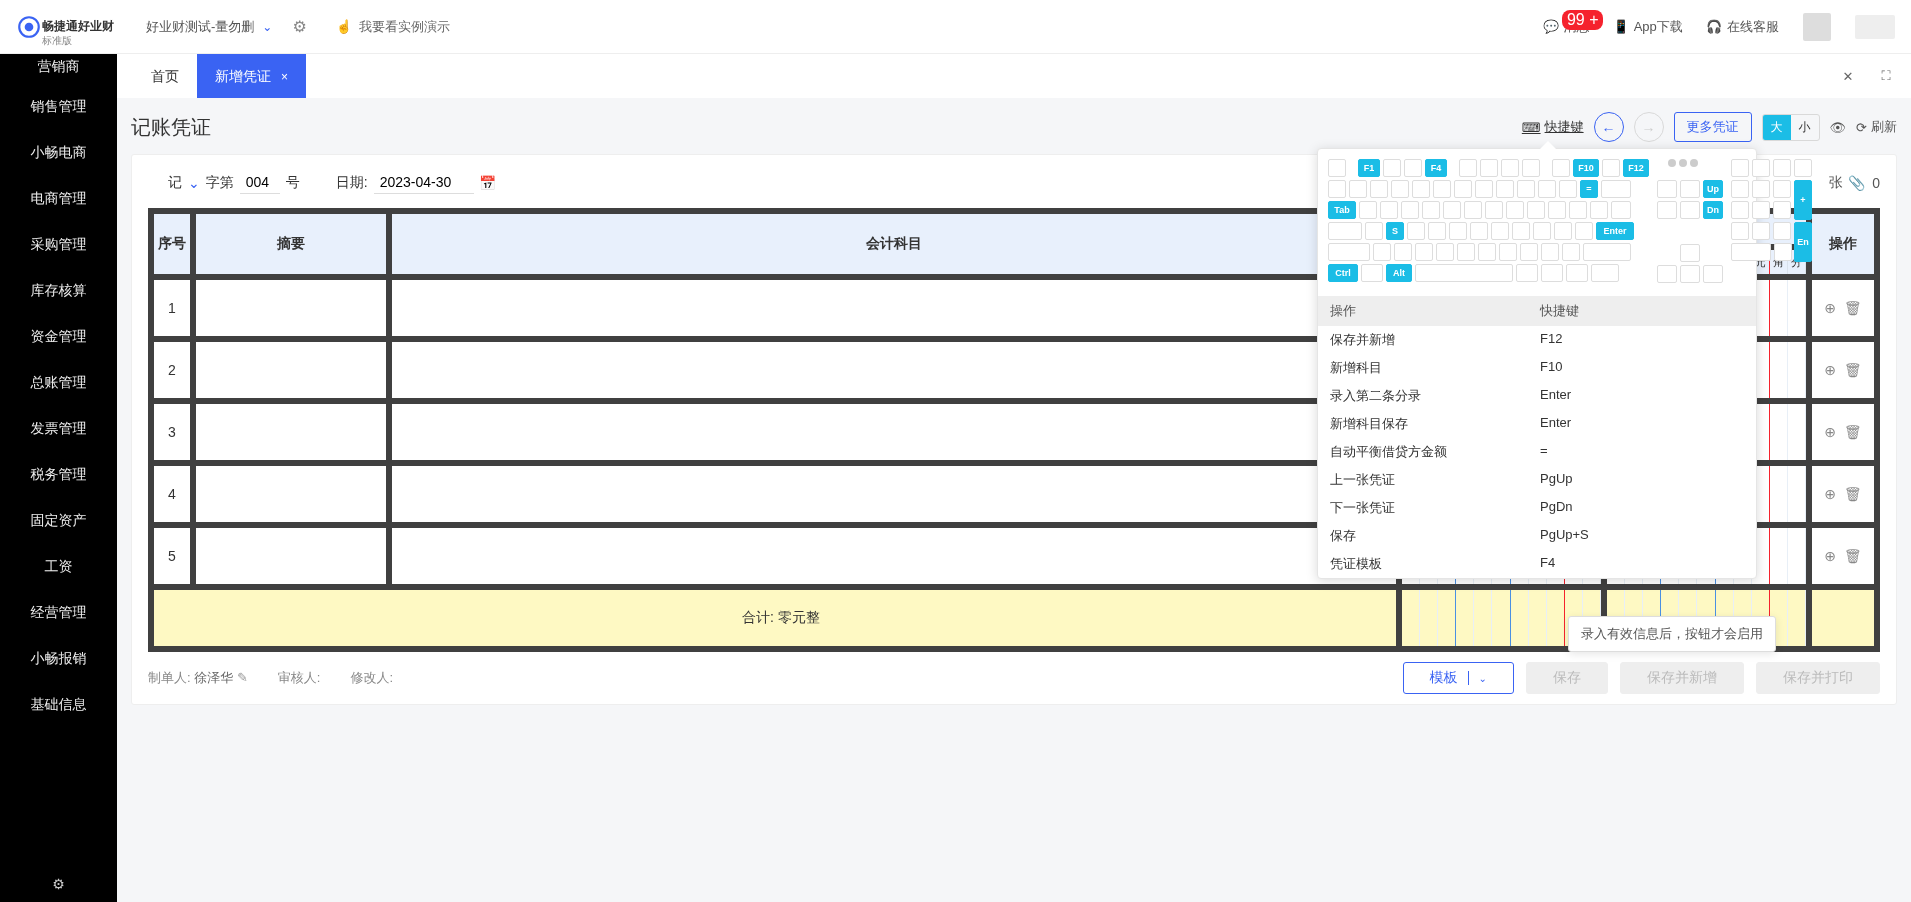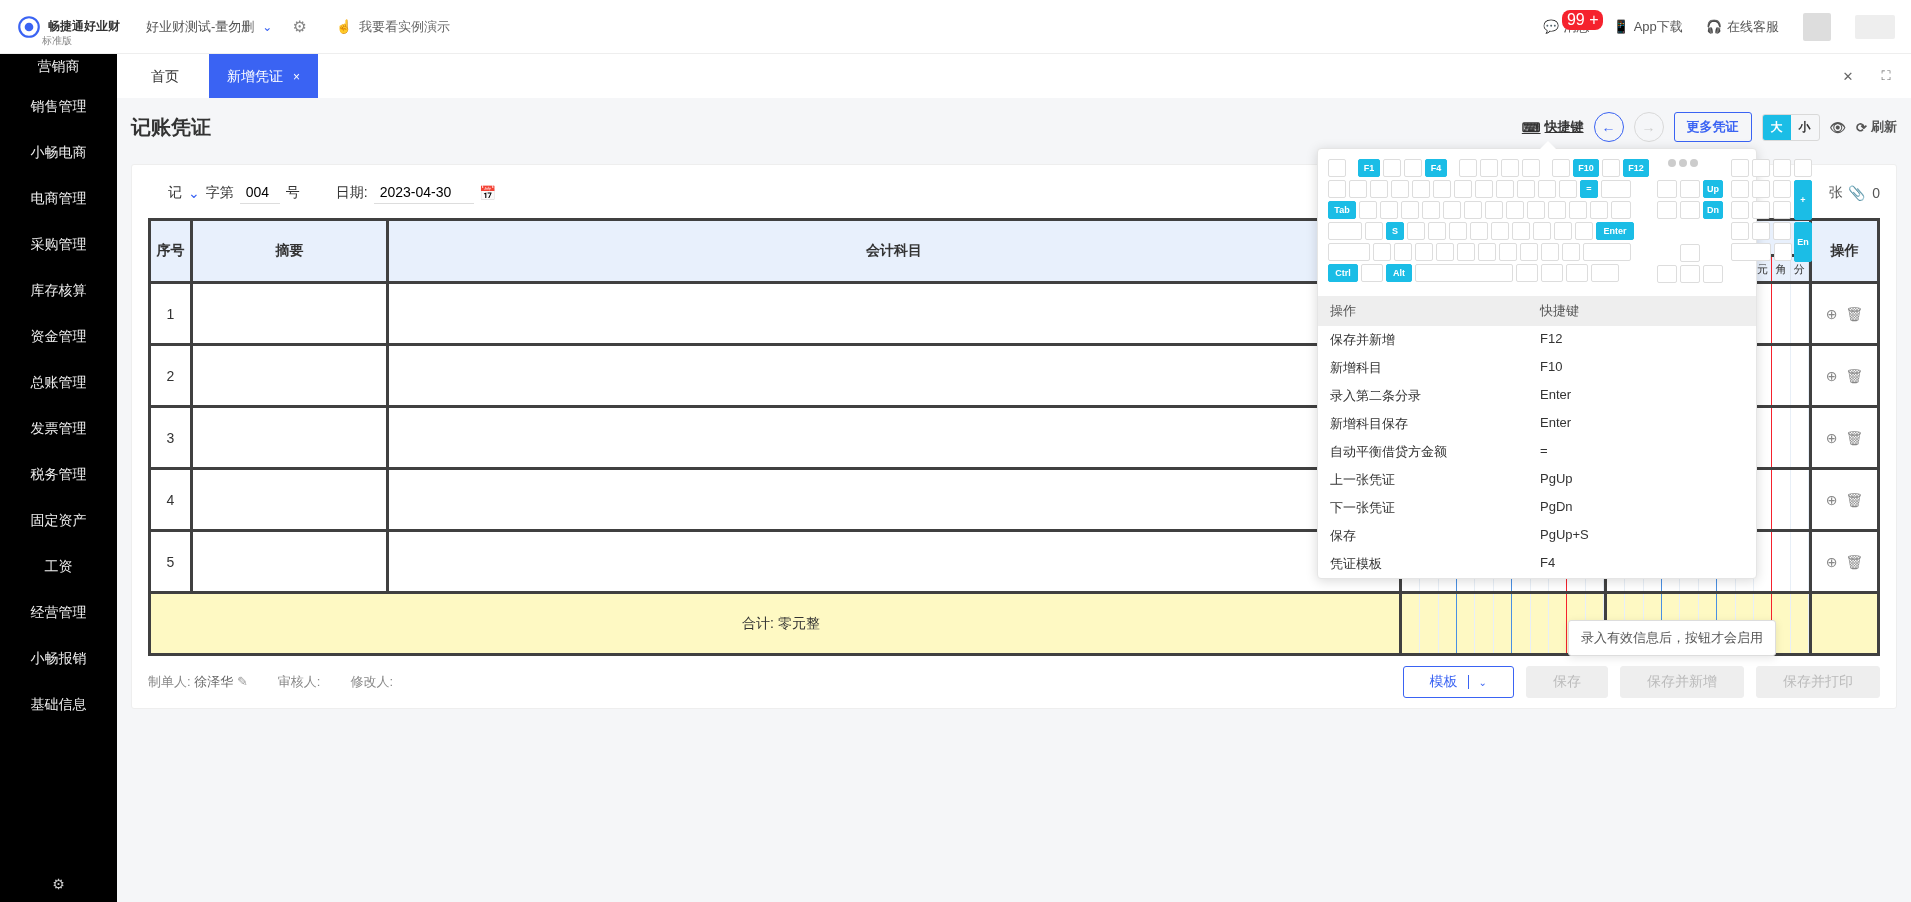--- a/index.html
+++ b/index.html
@@ -1,20 +1,20 @@
 <!DOCTYPE html>
 <html><head>
 <meta charset="utf-8">
 <style>
 * { box-sizing: border-box; margin: 0; padding: 0; }
 body { font-family: "Microsoft YaHei", Arial, sans-serif; font-size: 13px; color: #333; background: #fff; overflow: hidden; }
 
 
 .top-header { height: 54px; display: flex; align-items: center; padding: 0 16px; border-bottom: 1px solid #eee; position: relative; }
-.logo-area { display: flex; align-items: center; gap: 6px; width: 110px; }
+.logo-area { display: flex; align-items: center; width: 110px; }
 .logo-icon { width: 26px; height: 26px; color: #3a63f3; }
 .logo-text { font-size: 12px; font-weight: bold; }
 .logo-sub { position: absolute; left: 42px; top: 34px; font-size: 10px; color: #888; }
 .project-select { margin-left: 20px; display: flex; align-items: center; gap: 8px; cursor: pointer; color: #555; }
 .project-select .chev { color: #3a63f3; font-size: 12px; }
 .gear-btn { margin-left: 20px; color: #888; cursor: pointer; font-size: 16px; }
 .demo-link { margin-left: 30px; display: flex; align-items: center; gap: 6px; color: #666; cursor: pointer; }
 .top-right { margin-left: auto; display: flex; align-items: center; gap: 24px; color: #555; }
 .top-right-item { display: flex; align-items: center; gap: 4px; cursor: pointer; position: relative; }
 .badge { position: absolute; top: -8px; right: -14px; background: #f5222d; color: #fff; font-size: 16px; padding: 1px 5px; border-radius: 8px; }
@@ -24,30 +24,30 @@
 
 .layout { display: flex; height: calc(100vh - 54px); }
 .sidebar { width: 117px; background: #000; color: #eee; display: flex; flex-direction: column; font-size: 14px; }
 .sidebar-item { padding: 14px 0; text-align: center; cursor: pointer; }
 .sidebar-gear { margin-top: auto; padding: 10px 0; text-align: center; cursor: pointer; color: #ccc; }
 
 
 .main { flex: 1; display: flex; flex-direction: column; background: #f5f6f8; overflow: hidden; }
 
 
-.tab-bar { height: 44px; display: flex; align-items: center; background: #fff; padding-left: 16px; position: relative; gap: 12px; }
+.tab-bar { height: 44px; display: flex; align-items: center; background: #fff; padding-left: 16px; position: relative; }
 .tab { padding: 0 18px; height: 44px; line-height: 44px; cursor: pointer; font-size: 14px; color: #333; }
 .tab.active { background: #3a63f3; color: #fff; }
 .tab-close { margin-left: 6px; font-size: 12px; }
 .tab-controls { margin-left: auto; display: flex; gap: 8px; padding-right: 10px; }
 .tab-ctrl { width: 30px; height: 30px; display: flex; align-items: center; justify-content: center; cursor: pointer; color: #666; }
 
 
 .page-content { flex: 1; padding: 14px 14px 0 14px; overflow: auto; position: relative; }
-.page-header { display: flex; align-items: center; margin-bottom: 22px; font-weight: bold; }
+.page-header { display: flex; align-items: center; margin-bottom: 12px; }
 .page-title { font-size: 20px; color: #333; }
 .page-actions { margin-left: auto; display: flex; align-items: center; gap: 10px; }
 .shortcut-link { display: flex; align-items: center; gap: 4px; cursor: pointer; color: #333; text-decoration: underline; }
 .nav-btn { width: 30px; height: 30px; border: 1px solid #d9d9d9; border-radius: 50%; display: flex; align-items: center; justify-content: center; cursor: pointer; font-size: 14px; }
 .nav-btn.primary { border-color: #3a63f3; color: #3a63f3; }
 .more-btn { border: 1px solid #3a63f3; color: #3a63f3; padding: 5px 12px; border-radius: 3px; cursor: pointer; font-size: 13px; }
 .size-toggle { display: flex; border: 1px solid #d9d9d9; border-radius: 3px; overflow: hidden; }
 .size-toggle span { padding: 4px 8px; cursor: pointer; font-size: 12px; }
 .size-toggle span.active { background: #1bbde6; color: #fff; }
 .eye-btn, .refresh-btn { cursor: pointer; color: #555; display: flex; align-items: center; gap: 4px; }
@@ -57,21 +57,21 @@
 .voucher-meta { display: flex; align-items: center; gap: 6px; margin-bottom: 14px; font-size: 14px; color: #333; }
 .voucher-meta select, .voucher-meta input { border: none; border-bottom: 1px solid #ddd; padding: 3px 6px; font-size: 14px; background: transparent; }
 .voucher-meta .num-input { width: 40px; text-align: left; }
 .voucher-meta .date-input { width: 100px; }
 .date-icon { color: #3a63f3; cursor: pointer; }
 .voucher-right-meta { margin-left: auto; display: flex; align-items: center; gap: 6px; color: #555; }
 .attach-icon { color: #888; cursor: pointer; }
 
 
 .voucher-table { width: 100%; border-collapse: collapse; table-layout: fixed; }
-.voucher-table th, .voucher-table td { border: 3px solid #404040; }
+.voucher-table th, .voucher-table td { border: 6px solid #404040; }
 .voucher-table thead th { background: #e8f0fc; font-weight: bold; text-align: center; font-size: 14px; }
 .voucher-table thead tr.h1 th { height: 36px; }
 .voucher-table thead tr.h2 th { height: 24px; font-size: 11px; font-weight: normal; }
 .col-idx { width: 42px; }
 .col-summary { width: 196px; }
 .col-subject { width: auto; }
 .col-amount { width: 205px; }
 .col-ops { width: 68px; }
 .voucher-table tbody td { height: 62px; text-align: center; font-size: 14px; }
 .amount-cells { display: flex; height: 100%; }

